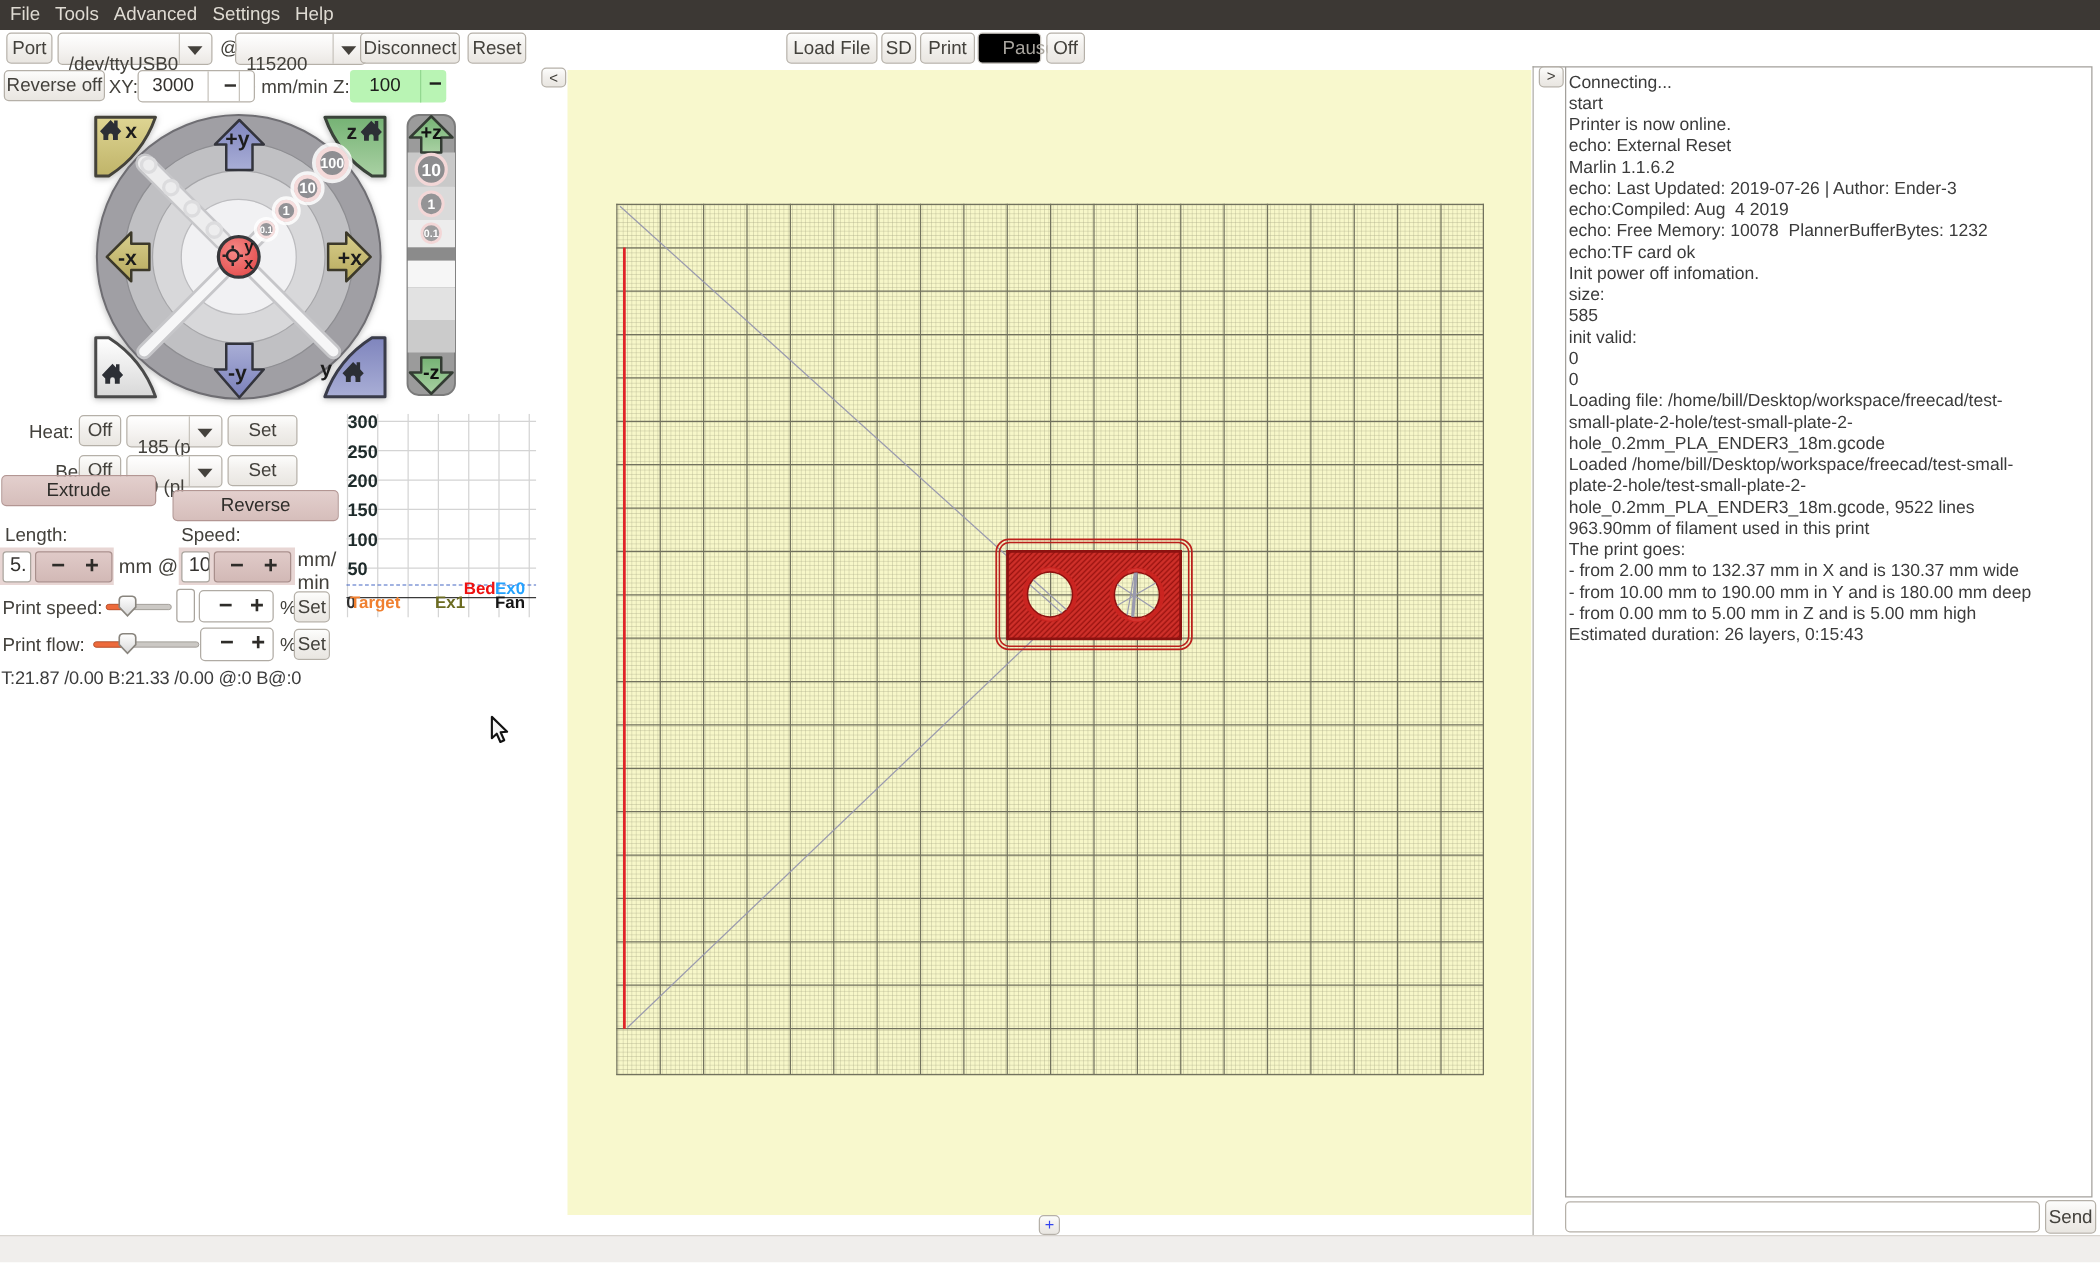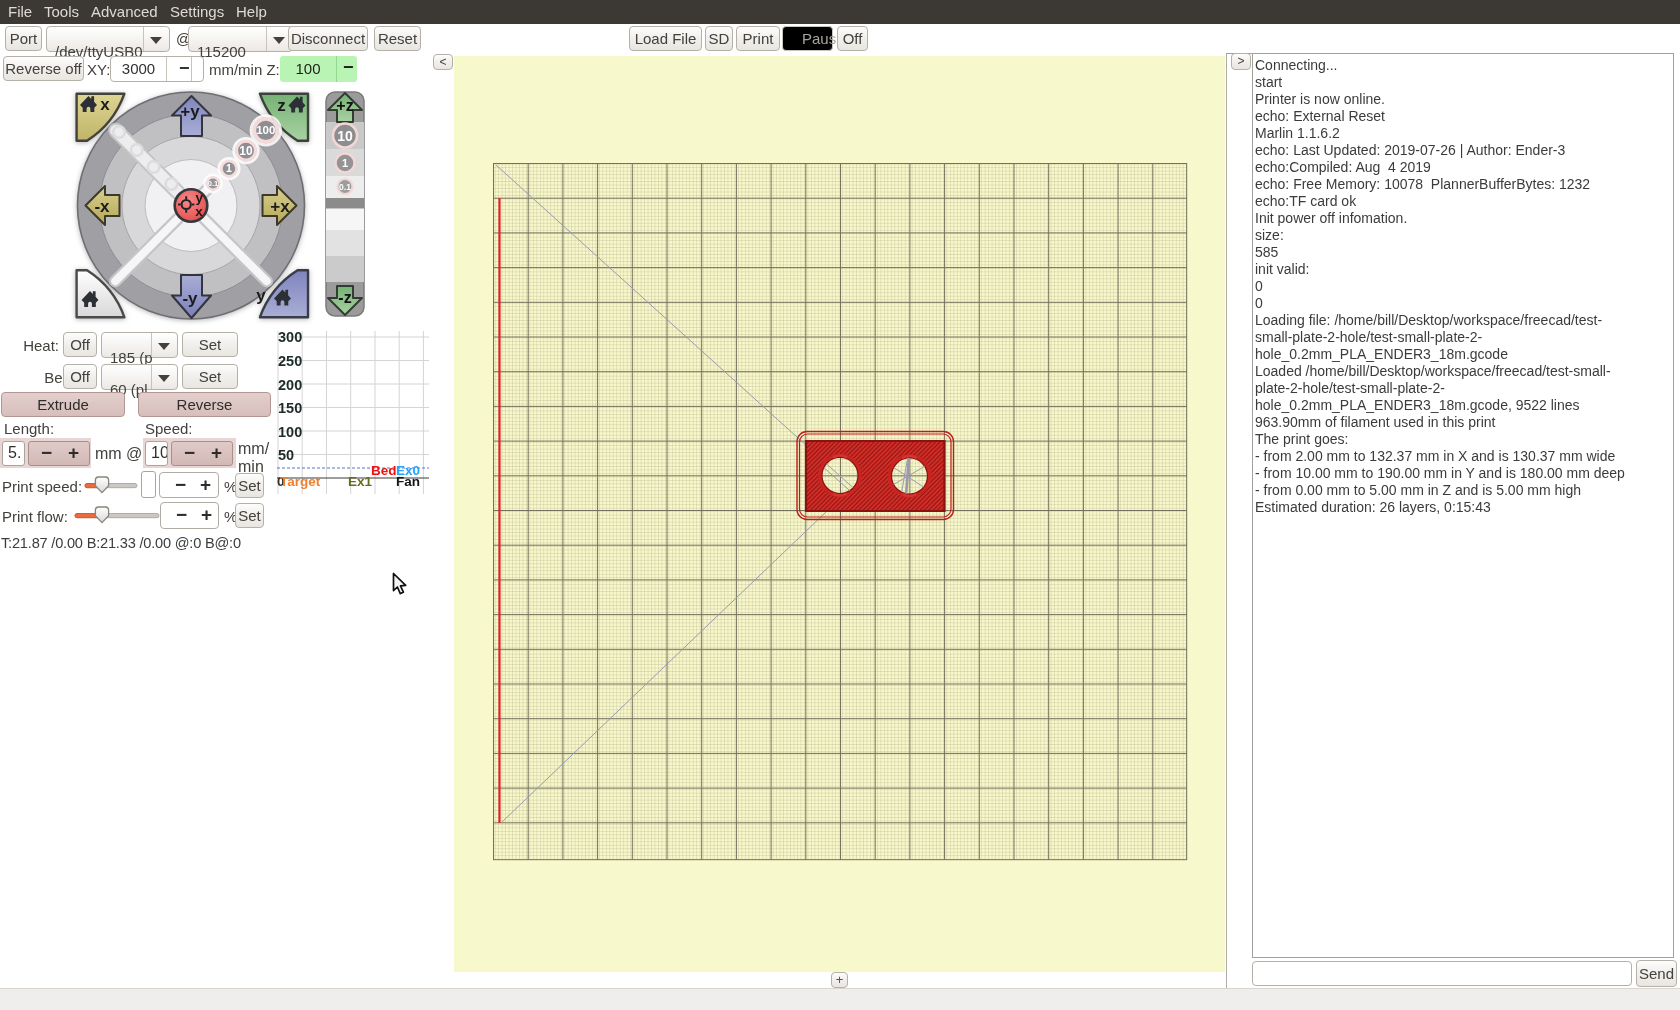--- a/index.html
+++ b/index.html
@@ -246,21 +246,21 @@
 <div class="btn" style="left:182px; top:332px; width:56px;">Set</div>
 
 <div class="lbl" style="left:0px; top:369px; width:59px; text-align:right;margin-left:16px;">Bed:</div>
 <div class="btn" style="left:63px; top:364px; width:34px;">Off</div>
 <div class="combo" style="left:101px; top:364px; width:77px;">
   <div class="txt" style="width:42px;">60 (pl</div>
     <div class="arr"></div>
 </div>
 <div class="btn" style="left:182px; top:364px; width:56px;">Set</div>
 
-<div class="pinkbtn" style="left:1px; top:392px; width:124px;">Extrude</div>
+<div class="pinkbtn" style="left:1px; top:380px; width:124px;">Extrude</div>
 <div class="pinkbtn" style="left:138px; top:392px; width:133px;">Reverse</div>
 
 <div class="lbl" style="left:4px; top:420px;">Length:</div>
 <div class="lbl" style="left:145px; top:420px;">Speed:</div>
 
 <div class="pinkpanel" style="left:0px; top:438px; width:91px; height:30px;"></div>
 <div class="pinkpanel" style="left:143px; top:438px; width:93px; height:30px;"></div>
 <div class="whitebox" style="left:2px; top:441px; width:23px; height:25px; overflow:hidden;">
     <span style="position:absolute;left:5px;top:2px;font-size:16px;">5.</span>
   </div>

